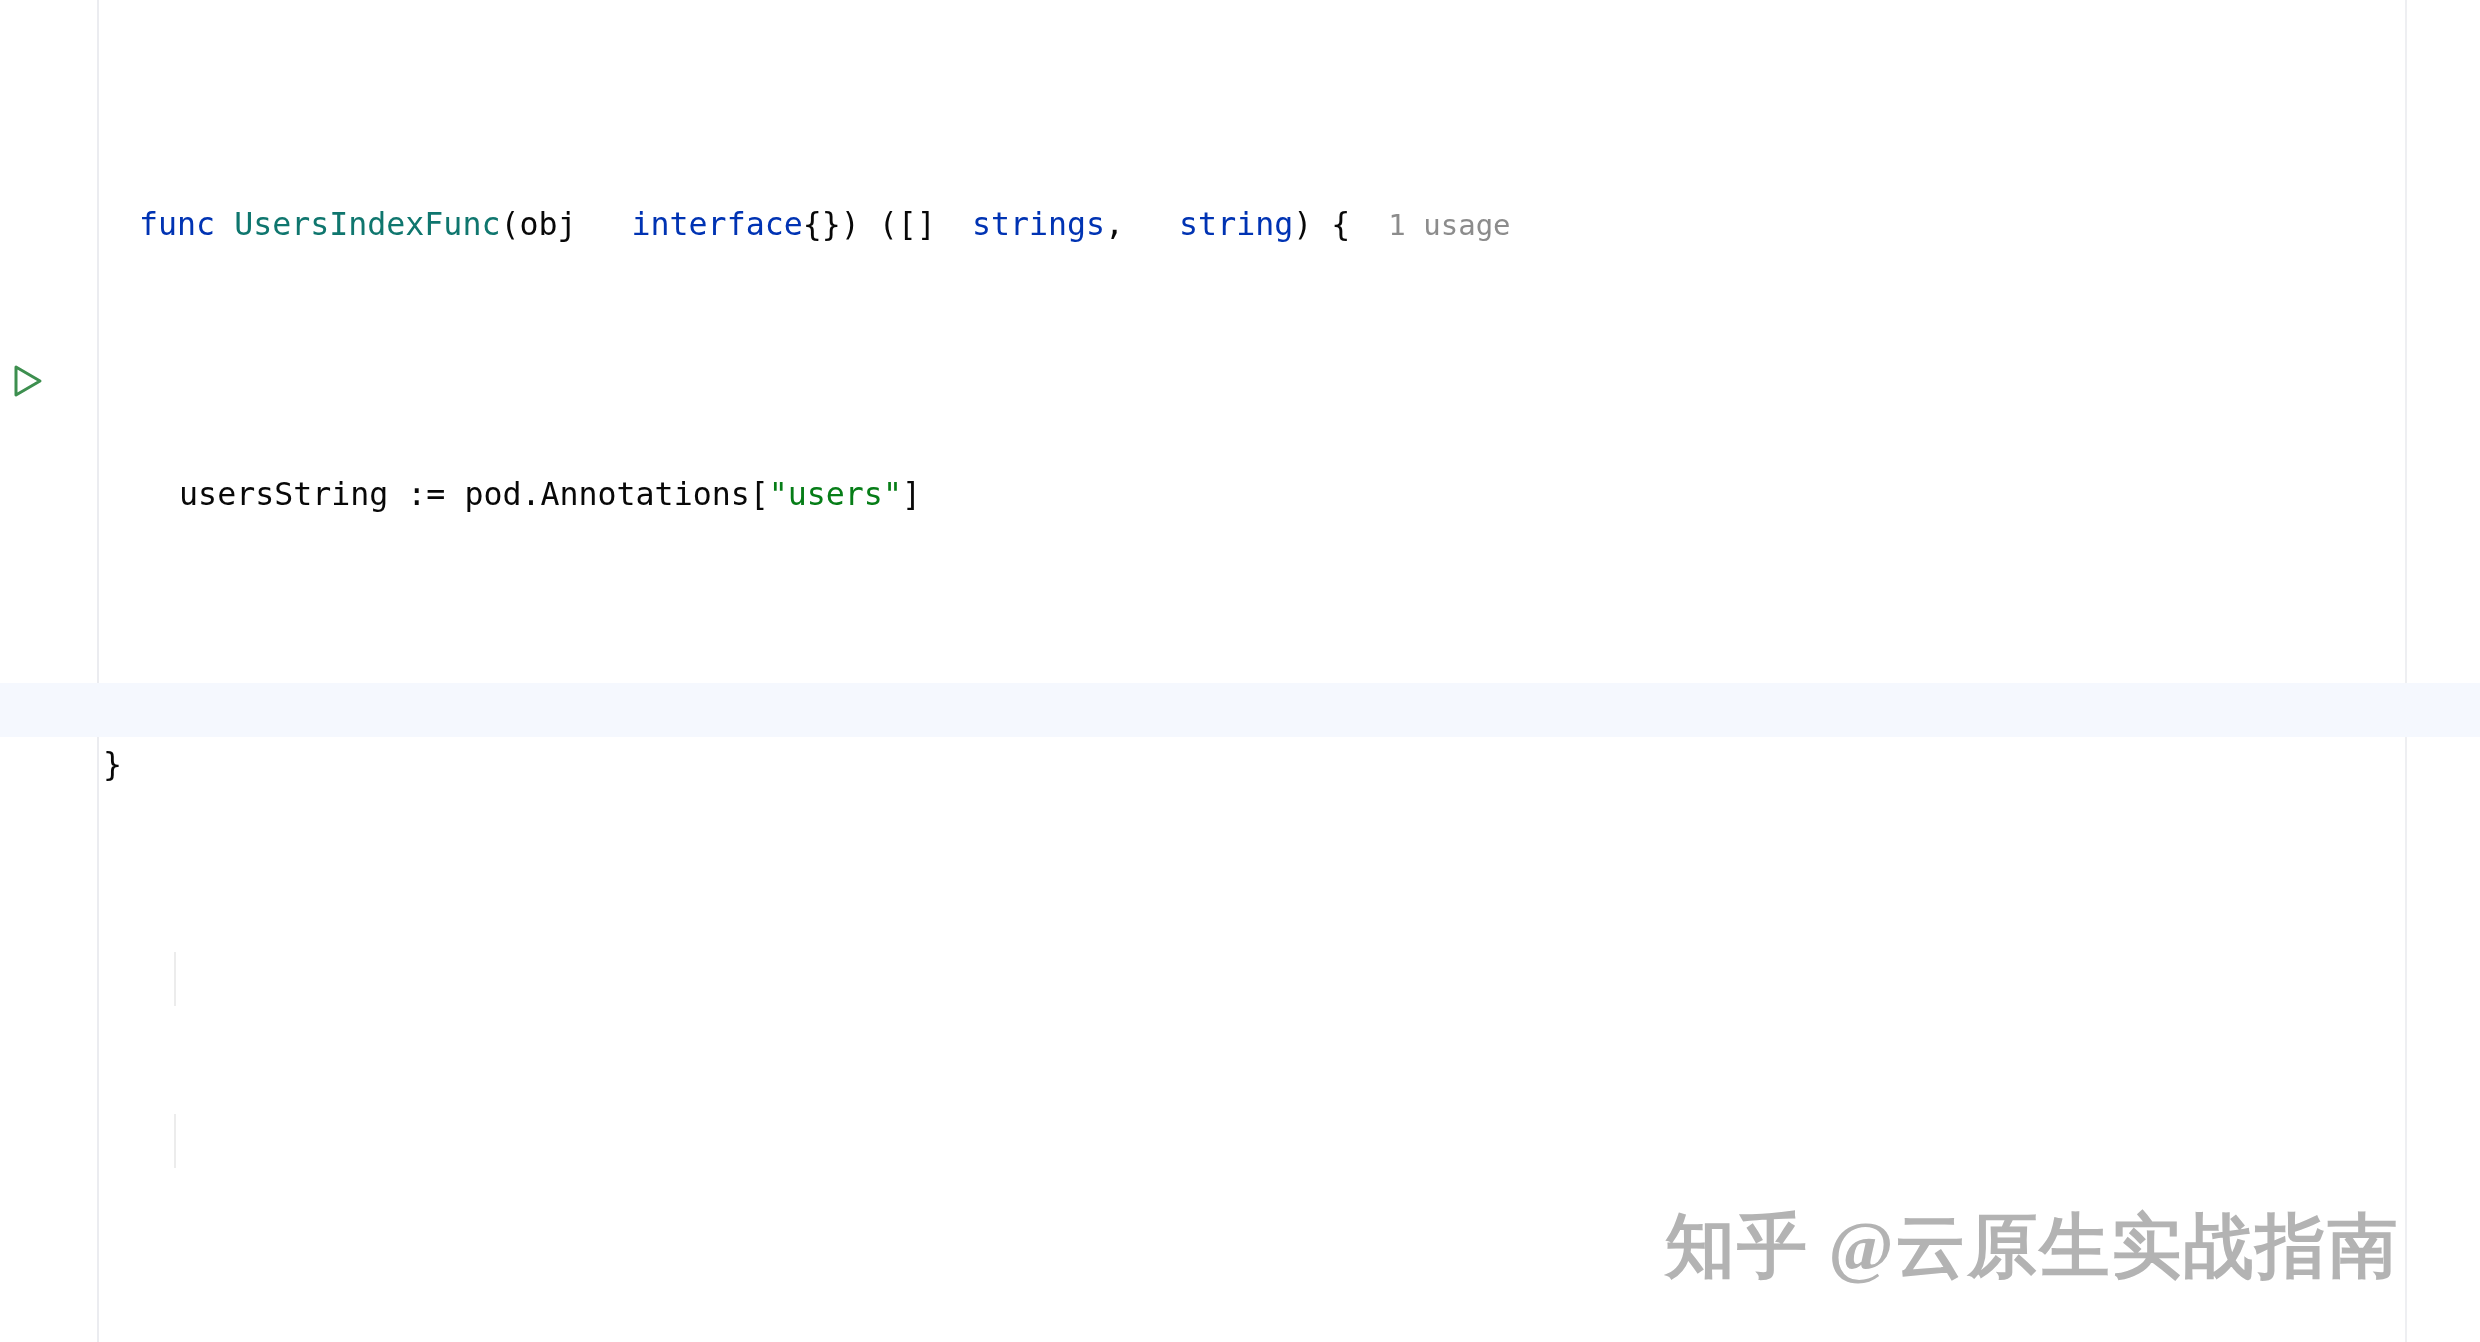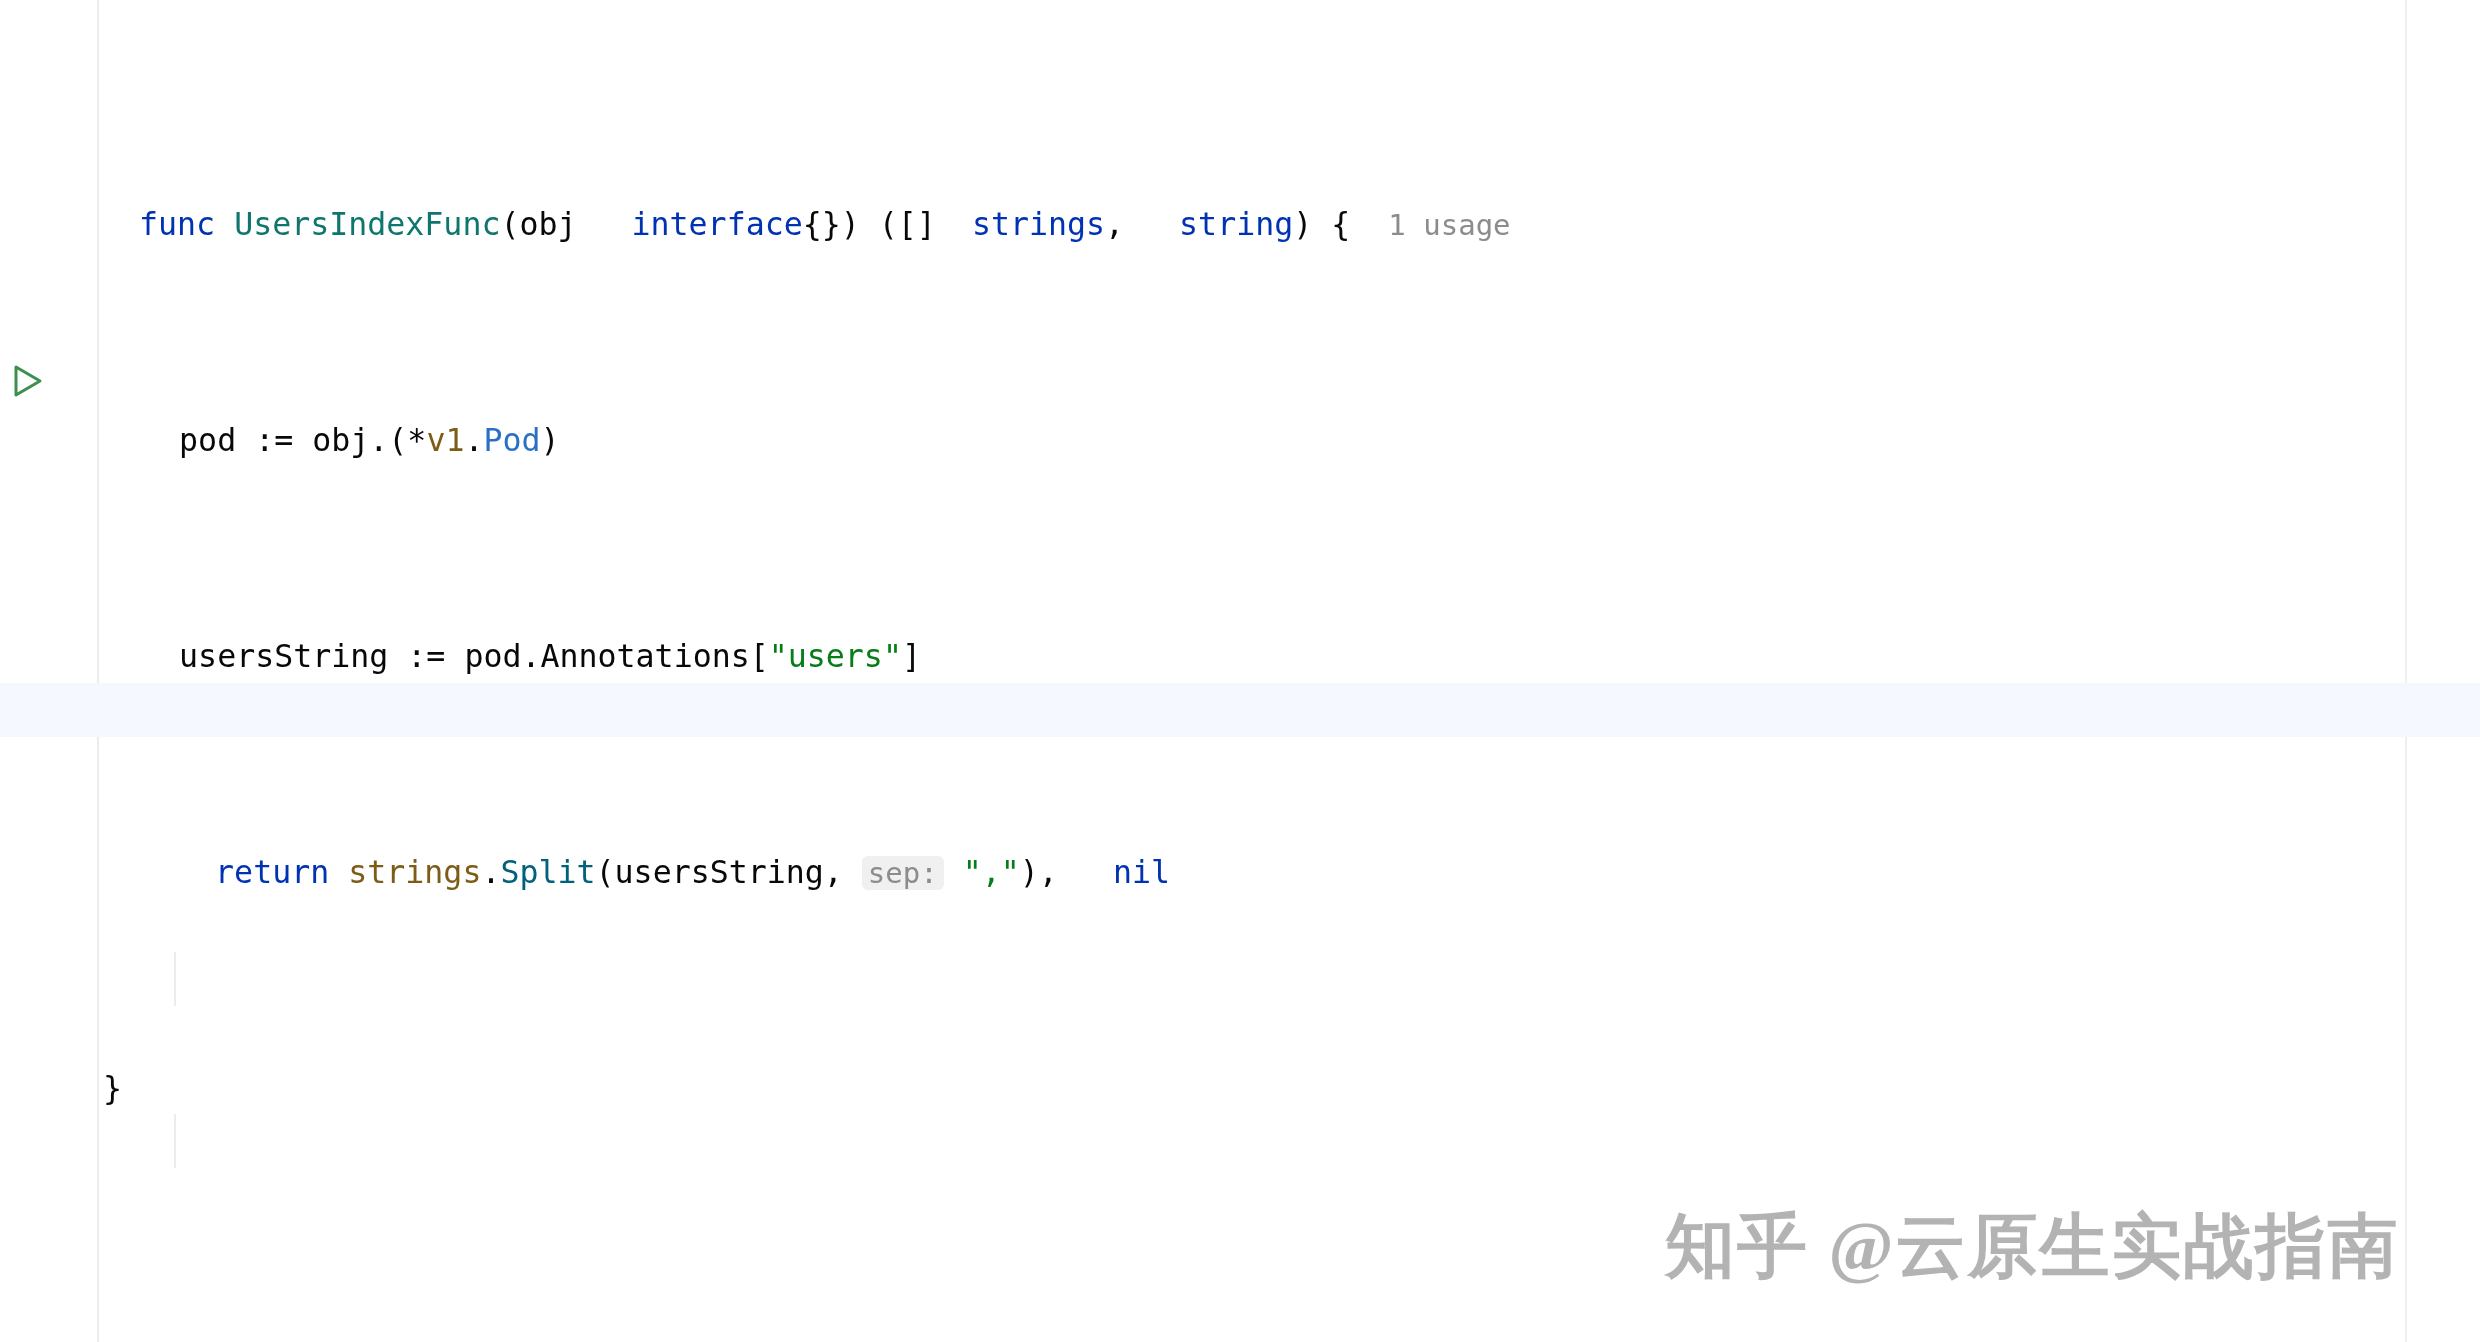--- a/index.html
+++ b/index.html
@@ -40,25 +40,23 @@
   <path d="M4 3 L28 17 L4 31 Z" fill="none" stroke="#3d8f4f" stroke-width="3" stroke-linejoin="round"></path>
 </svg>
 
 <div class="indent-guide" style="left:174px; top:952px; height:54px;"></div>
 <div class="indent-guide" style="left:174px; top:1114px; height:54px;"></div>
 
 <div class="code">
   
   <div class="ln"><span class="kw">func</span> <span class="fn">UsersIndexFunc</span><span>(obj </span><span class="kw">interface</span><span>{}) ([]</span><span class="kw">strings</span><span>, </span><span class="kw">string</span><span>) {</span>  <span class="usage">1 usage</span></div>
   
-  <div class="ln">    <span>pod := obj.(*</span><span class="pkg">v1</span><span>.</span><span class="type">Pod</span><span>)</span></div>
   
   <div class="ln">    <span>usersString := pod.Annotations[</span><span class="str">"users"</span><span>]</span></div>
   
-  <div class="ln">    <span class="kw">return</span> <span class="pkg">strings</span><span>.</span><span class="fncall">Split</span><span>(usersString, </span><span class="hint">sep:</span> <span class="str">","</span><span>), </span><span class="kw">nil</span></div>
   
   <div class="ln"><span>}</span></div>
   
   <div class="ln"></div>
   
   
   
   
   
   

